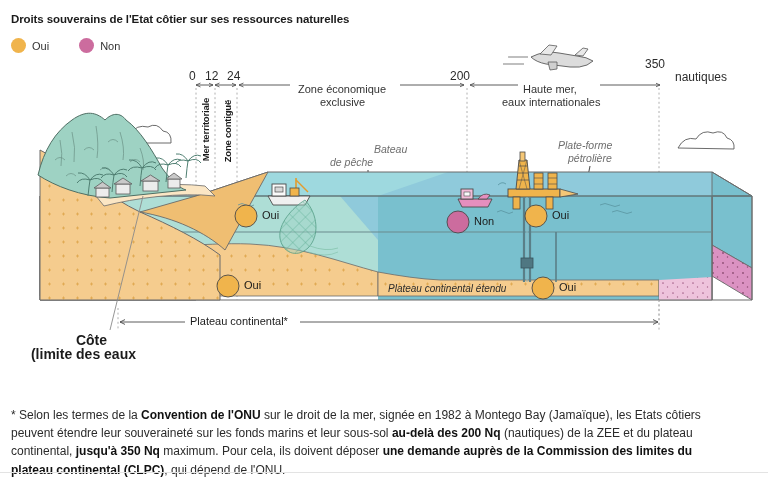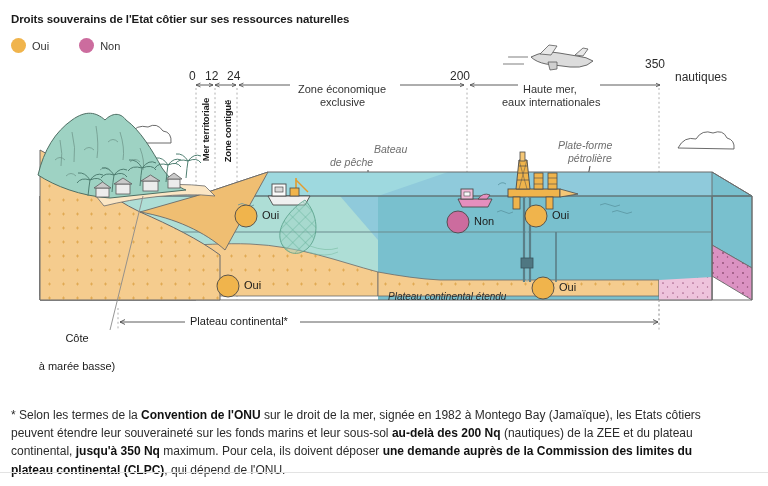--- a/index.html
+++ b/index.html
@@ -43,22 +43,22 @@
   }
   .dimlabel{
     position:absolute;font-size:11px;font-weight:normal;color:#1b1b1b;
     white-space:nowrap;
   }
   .shelf-label{
     position:absolute;font-size:10px;font-style:italic;color:#2b2b2b;
     white-space:nowrap;
   }
   .coast-label{
-    position:absolute;font-size:11px;font-weight:normal;color:#1b1b1b;
-    text-align:center;line-height:1.35;white-space:nowrap;
+    position:absolute;font-size:14px;font-weight:bold;color:#1b1b1b;
+    text-align:right;line-height:1.35;white-space:nowrap;
   }
   .marker-label{
     position:absolute;font-size:11px;color:#1b1b1b;white-space:nowrap;
   }
   
   .footnote{
     position:absolute;left:11px;top:406px;width:700px;
     font-size:12px;color:#2b2b2b;line-height:1.52;
   }
   .footnote b{font-weight:bold;color:#111;}
@@ -375,25 +375,25 @@
       <line x1="659" y1="300" x2="659" y2="330"></line>
     </g>
   </svg>
 
   <div class="marker-label" style="left:262px;top:209px;">Oui</div>
   <div class="marker-label" style="left:244px;top:279px;">Oui</div>
   <div class="marker-label" style="left:474px;top:215px;">Non</div>
   <div class="marker-label" style="left:552px;top:209px;">Oui</div>
   <div class="marker-label" style="left:559px;top:281px;">Oui</div>
 
-  <div class="shelf-label" style="left:388px;top:283px;margin-top:8px;">Plateau continental étendu</div>
+  <div class="shelf-label" style="left:388px;top:283px;">Plateau continental étendu</div>
 
   <div class="dimlabel" style="left:190px;top:315px;">Plateau continental*</div>
 
   <div class="coast-label" style="left:47px;top:331px;width:60px;">Côte</div>
-  <div class="coast-label" style="left:18px;top:359px;width:118px;">à marée basse)</div>
+  <div class="coast-label" style="left:18px;top:345px;width:118px;">(limite des eaux</div>
 
   <div class="footnote">
     <span>* Selon les termes de la </span><b>Convention de l'ONU</b><span> sur le droit de la mer, signée en 1982 à Montego Bay (Jamaïque), les Etats côtiers peuvent étendre leur souveraineté sur les fonds marins et leur sous-sol </span><b>au-delà des 200 Nq</b><span> (nautiques) de la ZEE et du plateau continental, </span><b>jusqu'à 350 Nq</b><span> maximum. Pour cela, ils doivent déposer </span><b>une demande auprès de la Commission des limites du plateau continental (CLPC)</b><span>, qui dépend de l'ONU.</span>
   </div>
 
   <div class="divider"></div>
 </div>
 
 </body></html>

